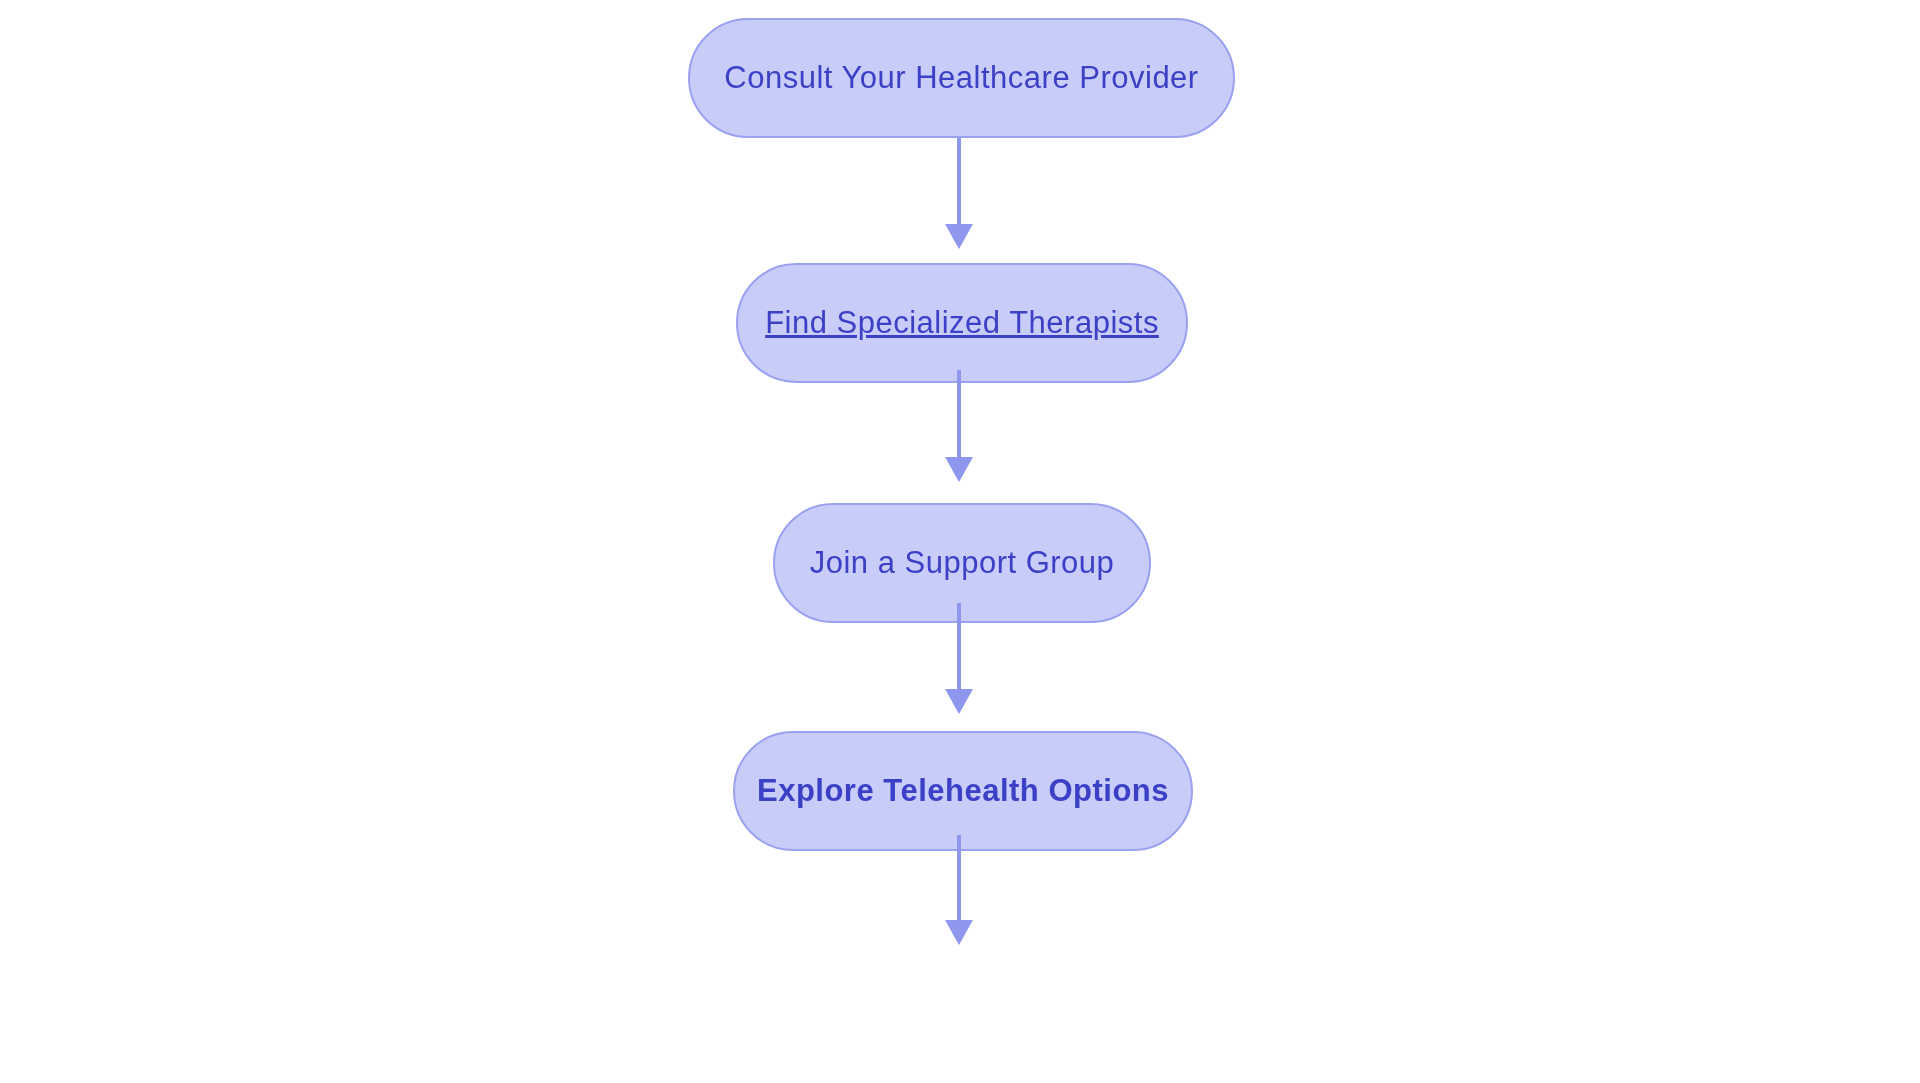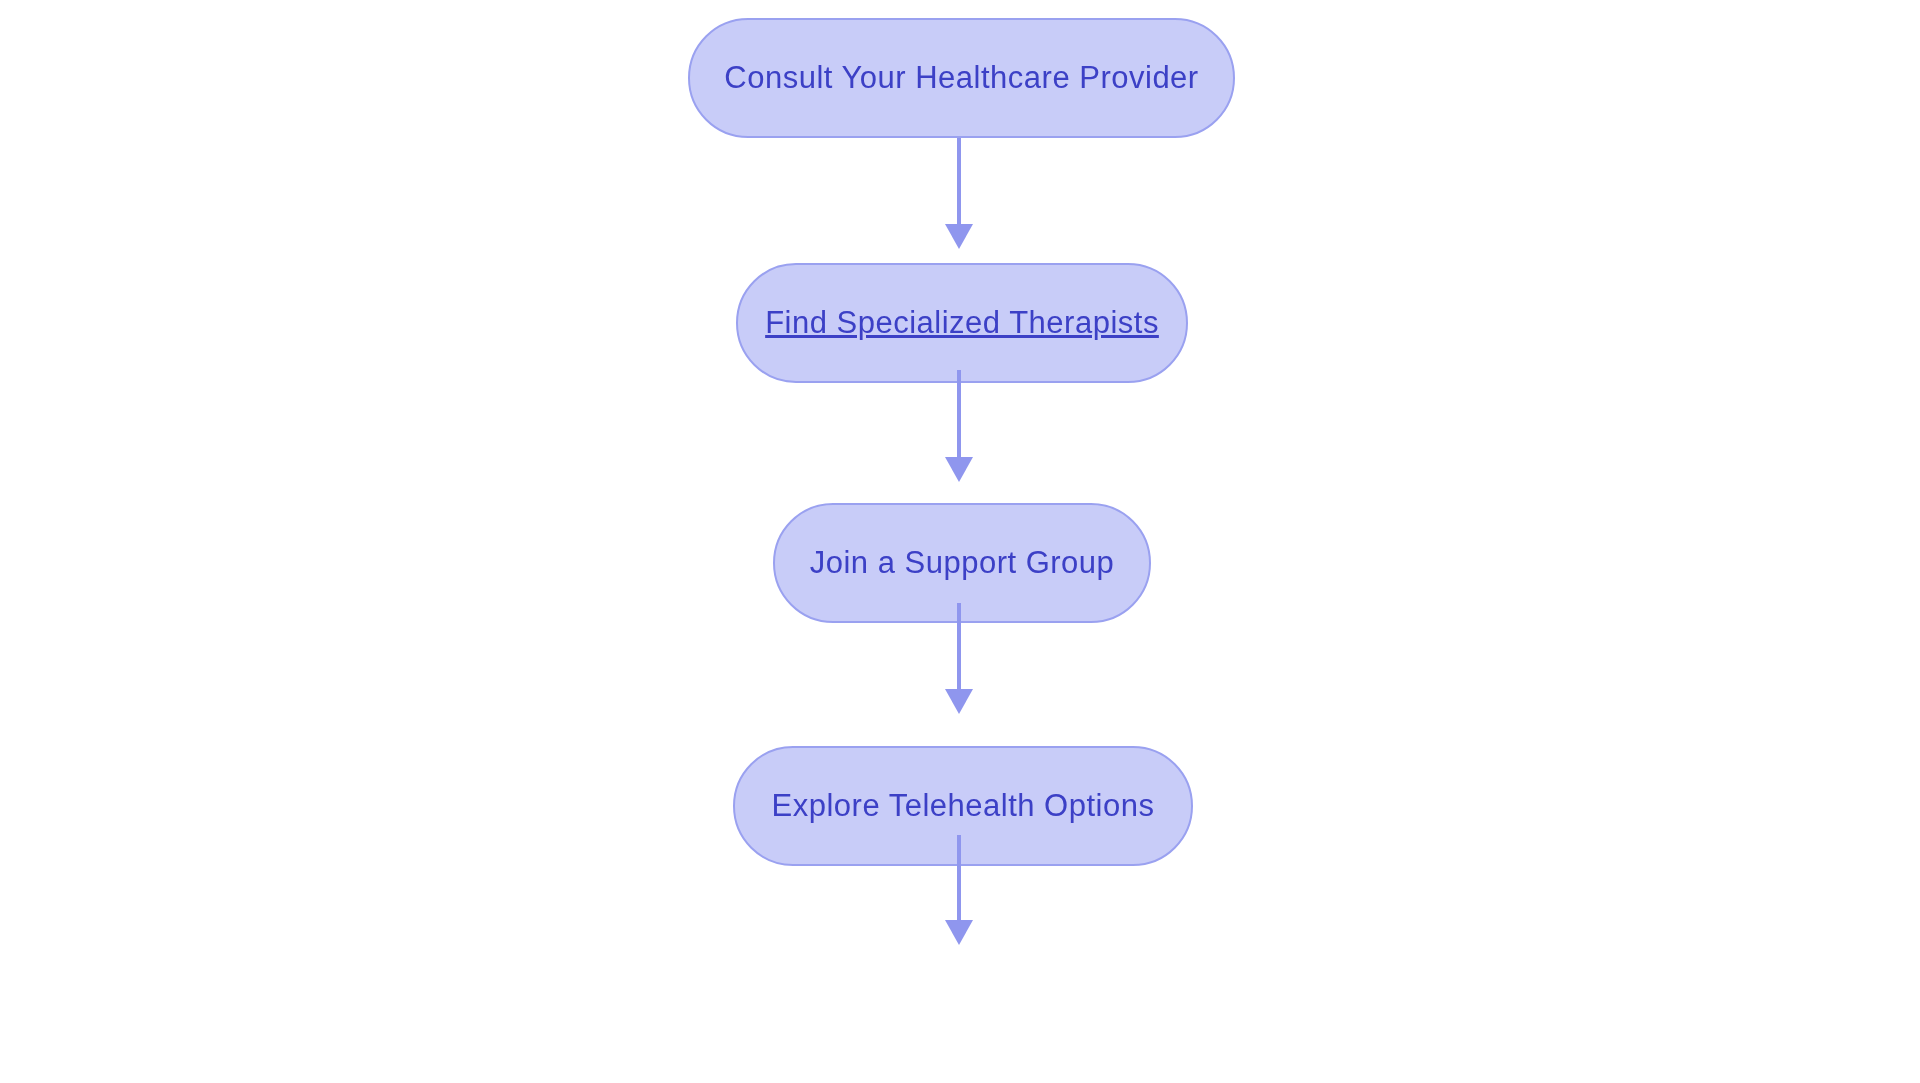--- a/index.html
+++ b/index.html
@@ -33,21 +33,21 @@
   }
   .flow-node span {
     display: block;
     padding: 0 30px;
     white-space: nowrap;
   }
   
   #node-1 { left: 688px; top: 18px;  width: 547px; }
   #node-2 { left: 736px; top: 263px; width: 452px; text-decoration: underline; }
   #node-3 { left: 773px; top: 483px; width: 378px; margin-top: 20px; }
-  #node-4 { left: 733px; top: 746px; width: 460px; }
+  #node-4 { left: 733px; top: 731px; width: 460px; font-weight: bold; }
   #node-5 { left: 624px; top: 946px; width: 678px; }
 
   
   .connector-line {
     position: absolute;
     width: 4px;
     left: 957px;
     background: #8f96ee;
   }
   .connector-head {

